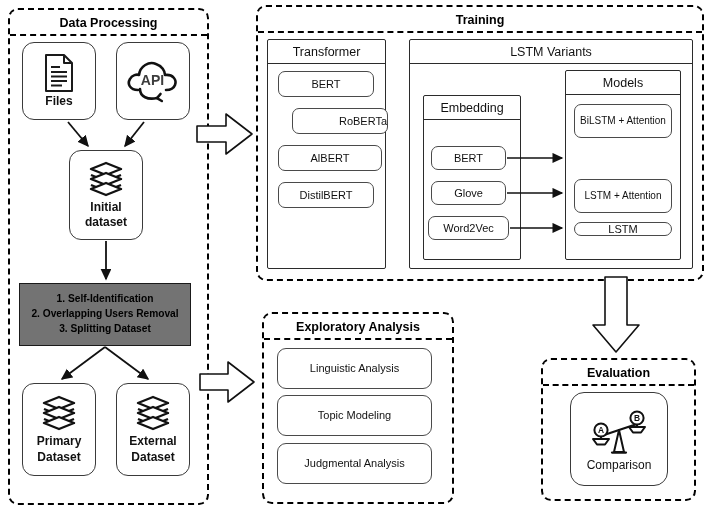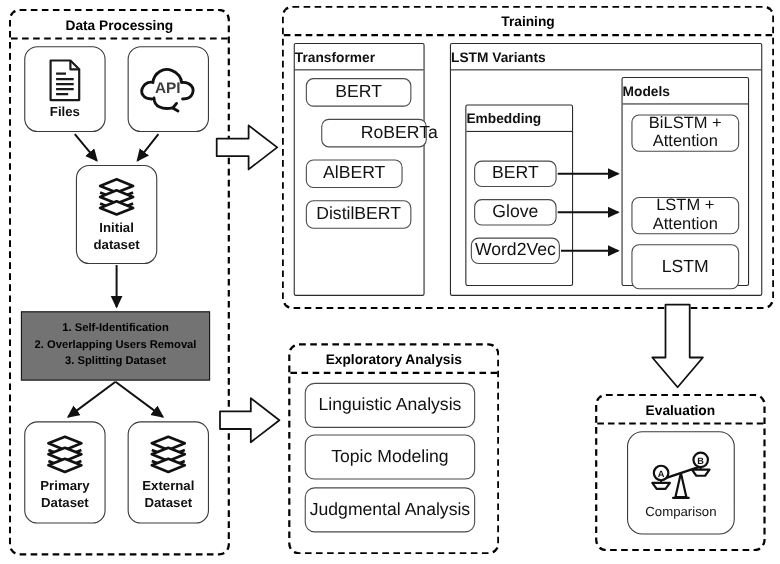--- a/index.html
+++ b/index.html
@@ -49,44 +49,45 @@
     border: 1.6px solid #2b2b2b;
     box-sizing: border-box;
     background: #fff;
     border-radius: 2px;
   }
   .panel-title {
     position: absolute;
     left: 0; right: 0; top: 0;
     height: 24px;
     line-height: 24px;
-    font-weight: bold;
+    text-align: center;
+    font-weight: normal;
     font-size: 12.5px;
     color: #111;
     border-bottom: 1.6px solid #2b2b2b;
     box-sizing: border-box;
   }
 
   
   .chip {
     position: absolute;
     border: 1.6px solid #4a4a4a;
     border-radius: 7px;
     box-sizing: border-box;
     background: #fff;
     display: flex;
     align-items: center;
     justify-content: center;
     text-align: center;
-    font-size: 16px;
+    font-size: 11px;
     color: #111;
     line-height: 1.12;
     padding: 0 2px;
   }
-  .chip.two-line { font-size: 15px; }
+  .chip.two-line { font-size: 10px; }
 
   
   .node {
     position: absolute;
     border: 1.6px solid #3a3a3a;
     border-radius: 12px;
     box-sizing: border-box;
     background: #fff;
     display: flex;
     flex-direction: column;
@@ -217,40 +218,40 @@
 
   <div class="section" style="left:256px; top:5px; width:448px; height:276px;">
     <div class="section-title">Training</div>
   </div>
 
   <div class="panel" style="left:267px; top:39px; width:119px; height:230px;">
     <div class="panel-title">Transformer</div>
   </div>
   <div class="chip" style="left:278px; top:71px; width:96px; height:26px;">BERT</div>
   <div class="chip" style="left:292px; top:108px; width:96px; height:26px;padding-left:48px;">RoBERTa</div>
-  <div class="chip" style="left:278px; top:145px; width:88px; height:26px;">AlBERT</div>
+  <div class="chip" style="left:278px; top:145px; width:104px; height:26px;">AlBERT</div>
   <div class="chip" style="left:278px; top:182px; width:96px; height:26px;">DistilBERT</div>
 
   <div class="panel" style="left:409px; top:39px; width:284px; height:230px;">
     <div class="panel-title">LSTM Variants</div>
   </div>
 
   <div class="panel" style="left:423px; top:95px; width:98px; height:165px;">
     <div class="panel-title">Embedding</div>
   </div>
   <div class="chip" style="left:431px; top:146px; width:75px; height:24px;">BERT</div>
   <div class="chip" style="left:431px; top:181px; width:75px; height:24px;">Glove</div>
   <div class="chip" style="left:428px; top:216px; width:81px; height:24px;">Word2Vec</div>
 
   <div class="panel" style="left:565px; top:70px; width:116px; height:190px;">
     <div class="panel-title">Models</div>
   </div>
   <div class="chip two-line" style="left:574px; top:104px; width:98px; height:34px;">BiLSTM + Attention</div>
   <div class="chip two-line" style="left:574px; top:179px; width:98px; height:34px;">LSTM + Attention</div>
-  <div class="chip" style="left:574px; top:222px; width:98px; height:41px;">LSTM</div>
+  <div class="chip" style="left:574px; top:222px; width:98px; height:14px;">LSTM</div>
 
   <div class="section" style="left:262px; top:312px; width:192px; height:192px;">
     <div class="section-title">Exploratory Analysis</div>
   </div>
   <div class="chip" style="left:277px; top:348px; width:155px; height:41px; border-radius:9px;">Linguistic Analysis</div>
   <div class="chip" style="left:277px; top:395px; width:155px; height:41px; border-radius:9px;">Topic Modeling</div>
   <div class="chip" style="left:277px; top:443px; width:155px; height:41px; border-radius:9px;">Judgmental Analysis</div>
 
   <div class="section" style="left:541px; top:358px; width:155px; height:143px;">
     <div class="section-title">Evaluation</div>

